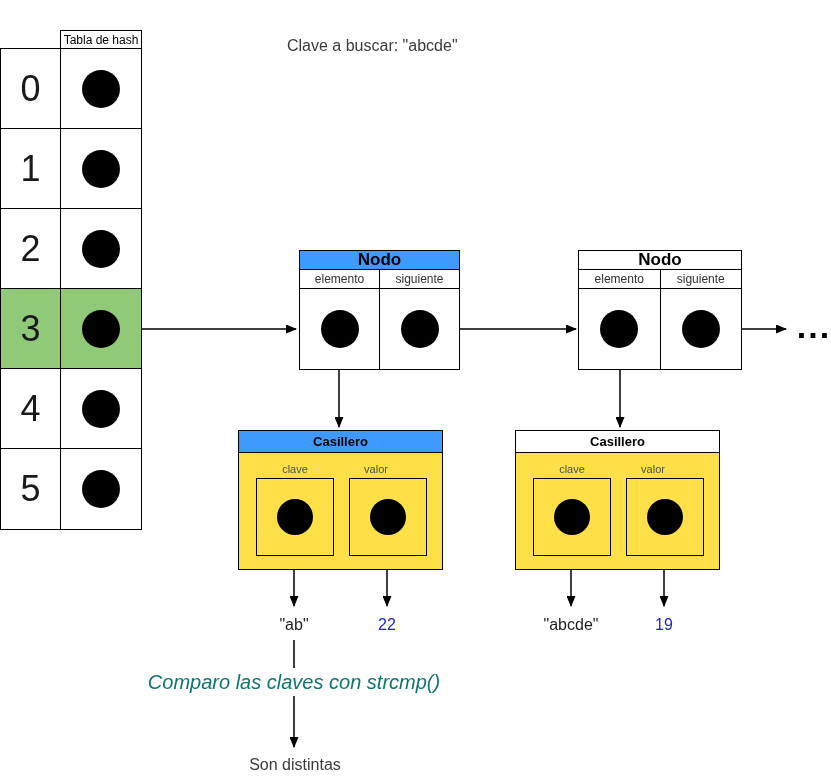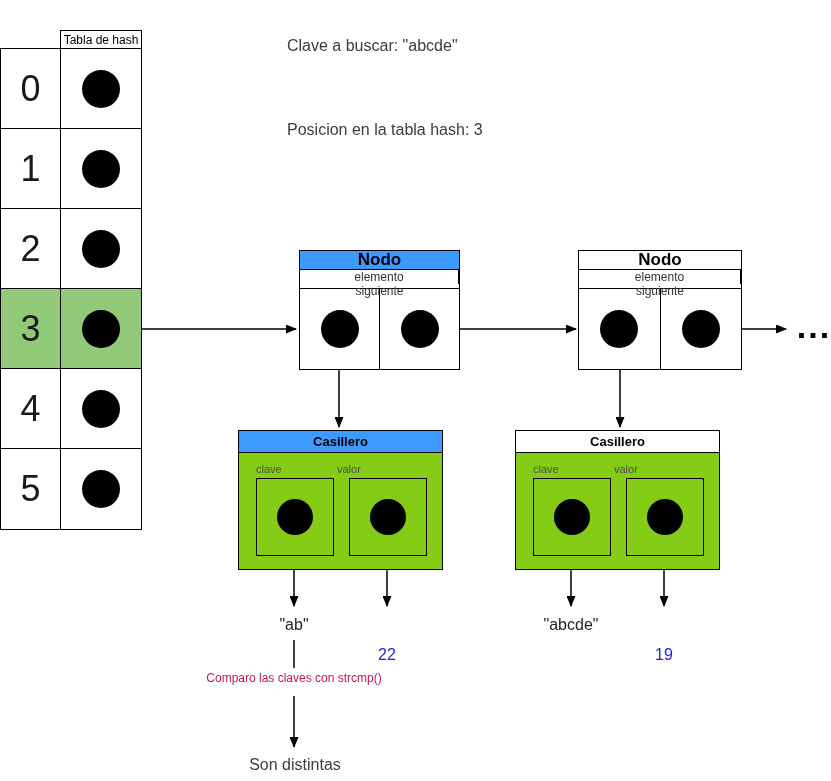--- a/index.html
+++ b/index.html
@@ -37,63 +37,63 @@
   }
   .node-box.n1{left:299px;width:161px;}
   .node-box.n2{left:578px;width:164px;}
   .nb-header{
     height:19px;box-sizing:border-box;border-bottom:1px solid #000;
     display:flex;align-items:center;justify-content:center;
     font-size:17px;font-weight:bold;
   }
   .blue-hd{background:var(--blue);}
   .white-hd{background:#fff;}
-  .nb-labels{display:flex;height:19px;box-sizing:border-box;border-bottom:1px solid #000;flex-direction:column;}
+  .nb-labels{display:flex;height:19px;box-sizing:border-box;border-bottom:1px solid #000;}
   .nb-labels span{
     flex:1;display:flex;align-items:center;justify-content:center;
     font-size:12px;color:#333;box-sizing:border-box;
   }
   .nb-labels span:first-child{border-right:1px solid #000;}
   .nb-body{display:flex;height:80px;}
   .nb-cell{flex:1;display:flex;align-items:center;justify-content:center;box-sizing:border-box;}
   .nb-cell:first-child{border-right:1px solid #000;}
 
   
   .bucket-box{
     position:absolute;top:430px;width:205px;height:140px;box-sizing:border-box;
-    border:1px solid #000;background:#84cc16;
+    border:1px solid #000;background:#fde047;
   }
   .bucket-box.b1{left:238px;}
   .bucket-box.b2{left:515px;}
   .bk-header{
     height:22px;box-sizing:border-box;border-bottom:1px solid #000;
     display:flex;align-items:center;justify-content:center;
     font-size:13px;font-weight:bold;
   }
   .bk-label{
-    position:absolute;top:32px;width:78px;text-align:left;
+    position:absolute;top:32px;width:78px;text-align:center;
     font-size:11px;color:#4d4d4d;
   }
   .bk-label.l1{left:17px;} .bk-label.l2{left:98px;}
   .bk-inner{
     position:absolute;top:47px;width:78px;height:78px;box-sizing:border-box;
     border:1px solid #000;display:flex;align-items:center;justify-content:center;
   }
   .bk-inner.i1{left:17px;} .bk-inner.i2{left:110px;}
 
   
   .info-line{position:absolute;left:287px;font-size:16px;color:#3b3b3b;white-space:nowrap;}
   .value{
     position:absolute;top:616px;width:110px;text-align:center;
     font-size:16px;color:#1f1f1f;white-space:nowrap;
   }
-  .value.blue{color:var(--vblue);margin-top:30px;}
+  .value.blue{color:var(--vblue);}
   .compare-text{
     position:absolute;left:134px;top:671px;width:320px;text-align:center;
-    font-size:12px;color:#be185d;background:#fff;white-space:nowrap;
+    font-size:20px;color:#0f766e;background:#fff;white-space:nowrap;font-style:italic;
   }
   .result-text{
     position:absolute;left:195px;top:756px;width:200px;text-align:center;
     font-size:16px;color:#3b3b3b;white-space:nowrap;
   }
   .ellipsis{
     position:absolute;left:791px;top:307px;width:46px;text-align:center;
     font-size:34px;font-weight:bold;letter-spacing:2px;color:#000;
   }
 
@@ -118,21 +118,20 @@
     <line x1="620" y1="349" x2="620" y2="427" marker-end="url(#ah)"></line>
     <line x1="294" y1="534" x2="294" y2="606" marker-end="url(#ah)"></line>
     <line x1="387" y1="534" x2="387" y2="606" marker-end="url(#ah)"></line>
     <line x1="571" y1="534" x2="571" y2="606" marker-end="url(#ah)"></line>
     <line x1="664" y1="534" x2="664" y2="606" marker-end="url(#ah)"></line>
     <line x1="294" y1="640" x2="294" y2="668"></line>
     <line x1="294" y1="696" x2="294" y2="747" marker-end="url(#ah)"></line>
   </svg>
 
   <div class="info-line" style="top:37px;">Clave a buscar: "abcde"</div>
-  <div class="info-line" style="top:121px;">Posicion en la tabla hash: 3</div>
 
   <div class="ht-header">Tabla de hash</div>
   <div class="ht-body">
     <div class="ht-row">
       <div class="ht-index">0</div>
       <div class="ht-pointer">
           <span class="dot"></span>
         </div>
     </div>
     <div class="ht-row">

